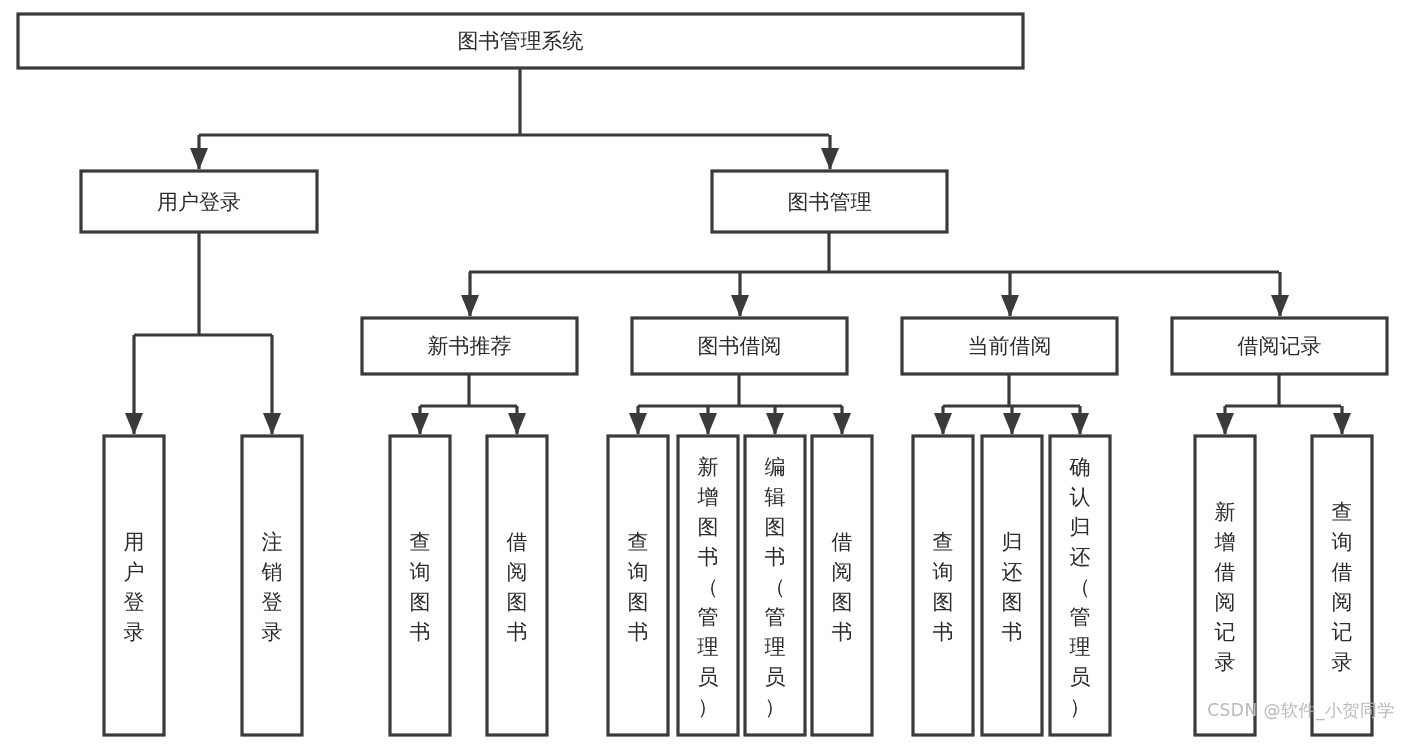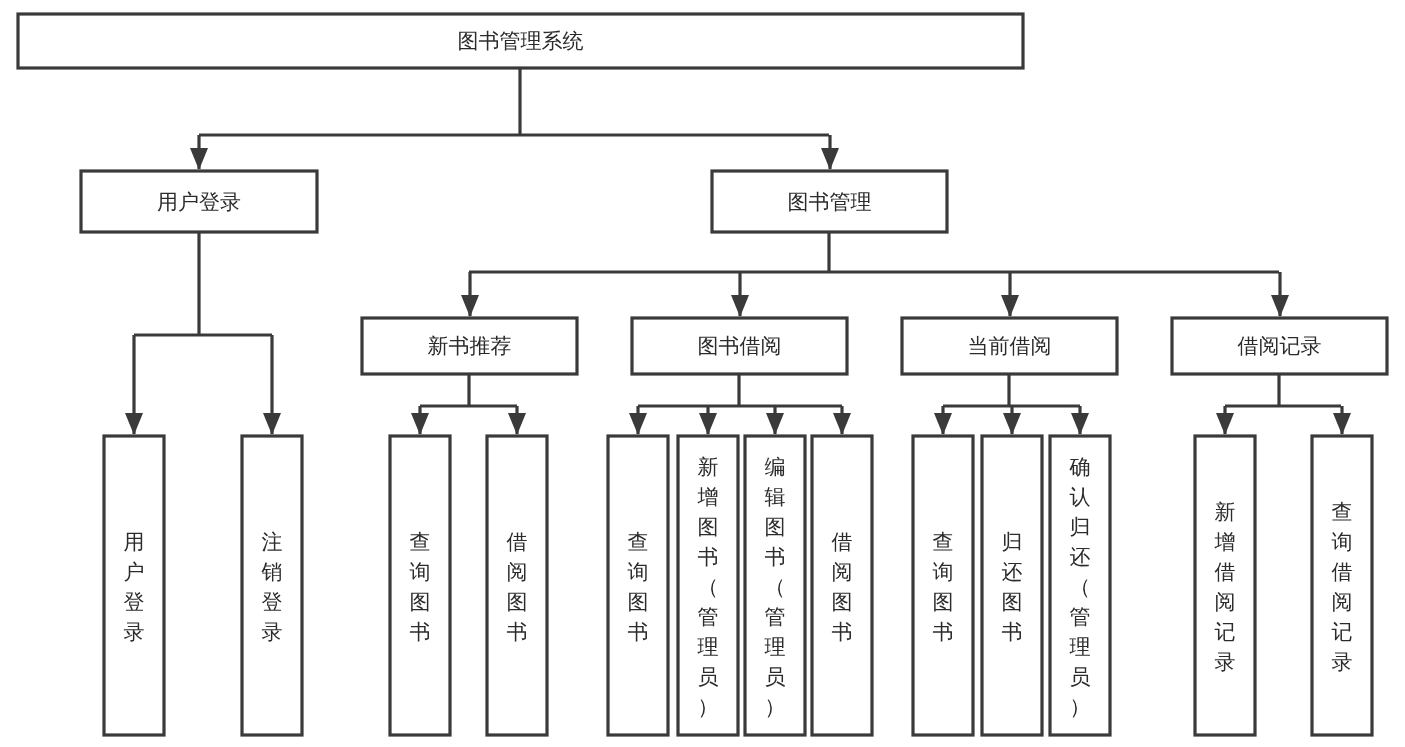--- a/index.html
+++ b/index.html
@@ -215,13 +215,14 @@
         <g>
           <rect class="node-box" x="1195" y="436" width="60" height="299"></rect>
           <text class="node-label-vert" x="1225" y="518.9"><tspan x="1225" dy="0">新</tspan><tspan x="1225" dy="30">增</tspan><tspan x="1225" dy="30">借</tspan><tspan x="1225" dy="30">阅</tspan><tspan x="1225" dy="30">记</tspan><tspan x="1225" dy="30">录</tspan></text>
         </g>
         <g>
           <rect class="node-box" x="1312" y="436" width="60" height="299"></rect>
           <text class="node-label-vert" x="1342" y="518.9"><tspan x="1342" dy="0">查</tspan><tspan x="1342" dy="30">询</tspan><tspan x="1342" dy="30">借</tspan><tspan x="1342" dy="30">阅</tspan><tspan x="1342" dy="30">记</tspan><tspan x="1342" dy="30">录</tspan></text>
         </g>
       </g>
   </svg>
+  <div class="watermark">CSDN @软件_小贺同学</div>
 </div>
 
 </body></html>

